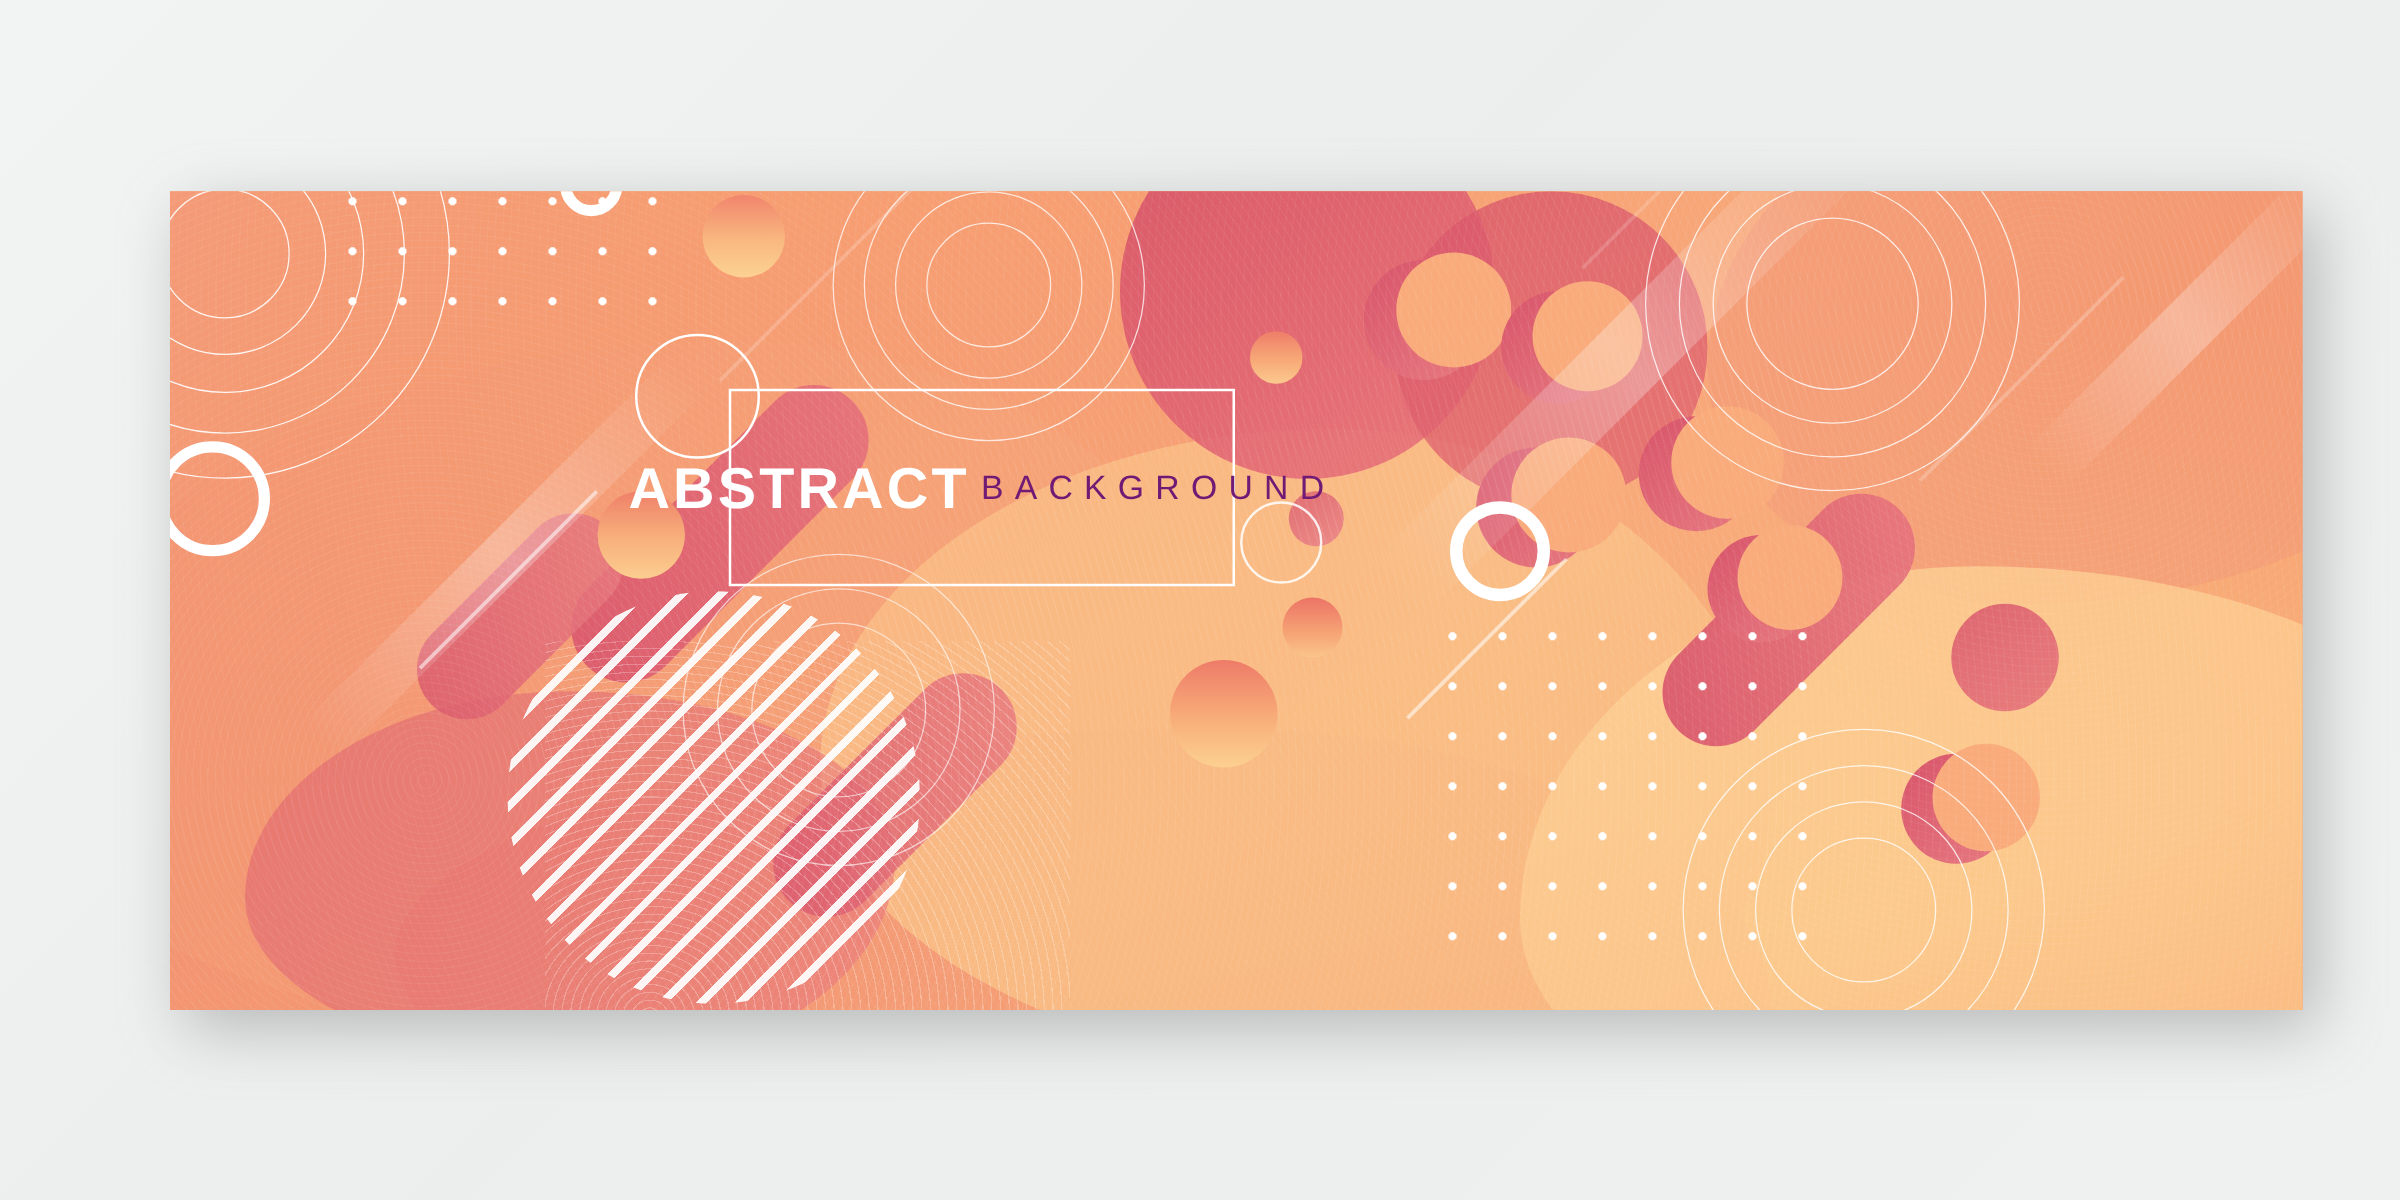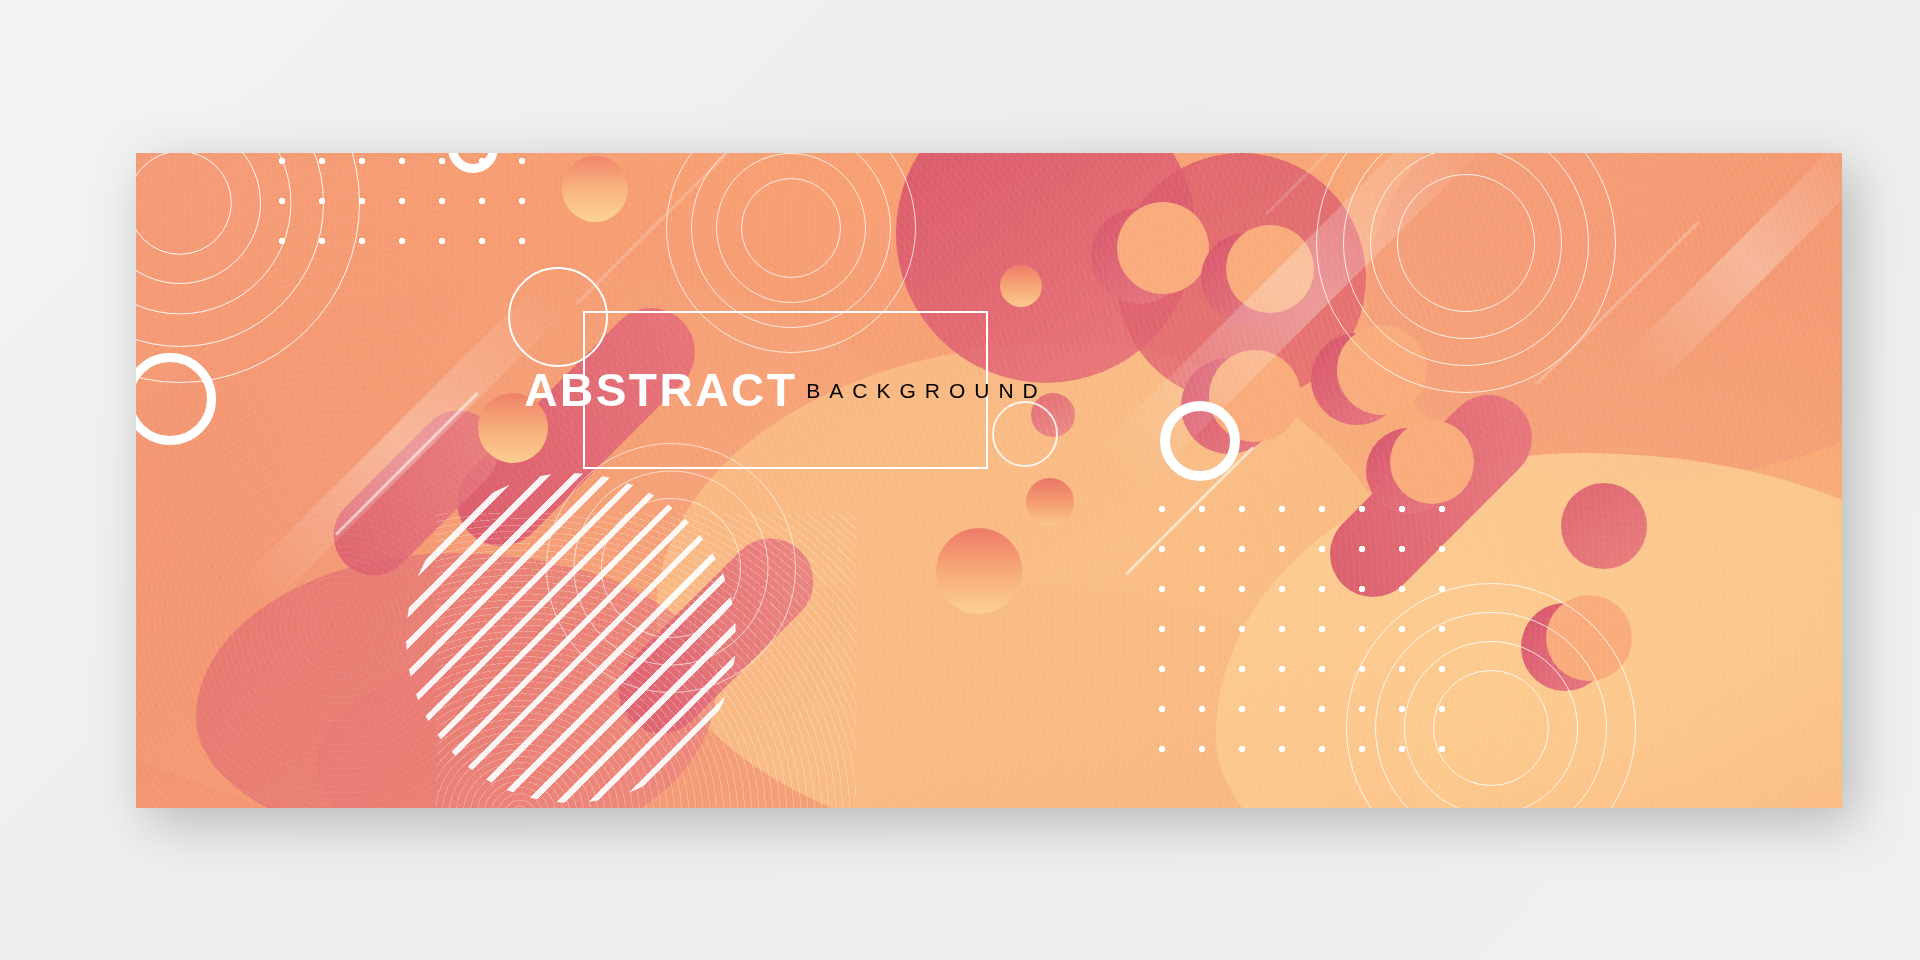--- a/index.html
+++ b/index.html
@@ -312,22 +312,22 @@
   }
   #title-abstract {
     color: #ffffff;
     font-size: 46px;
     font-weight: 700;
     letter-spacing: 2.5px;
     line-height: 1;
     white-space: nowrap;
   }
   #title-background {
-    color: #000000;
-    font-size: 21px;
+    color: #701a75;
+    font-size: 27px;
     font-weight: 400;
     letter-spacing: 9px;
     line-height: 1;
     white-space: nowrap;
     padding-left: 9px;
   }
 </style>
 </head>
 <body>
 

